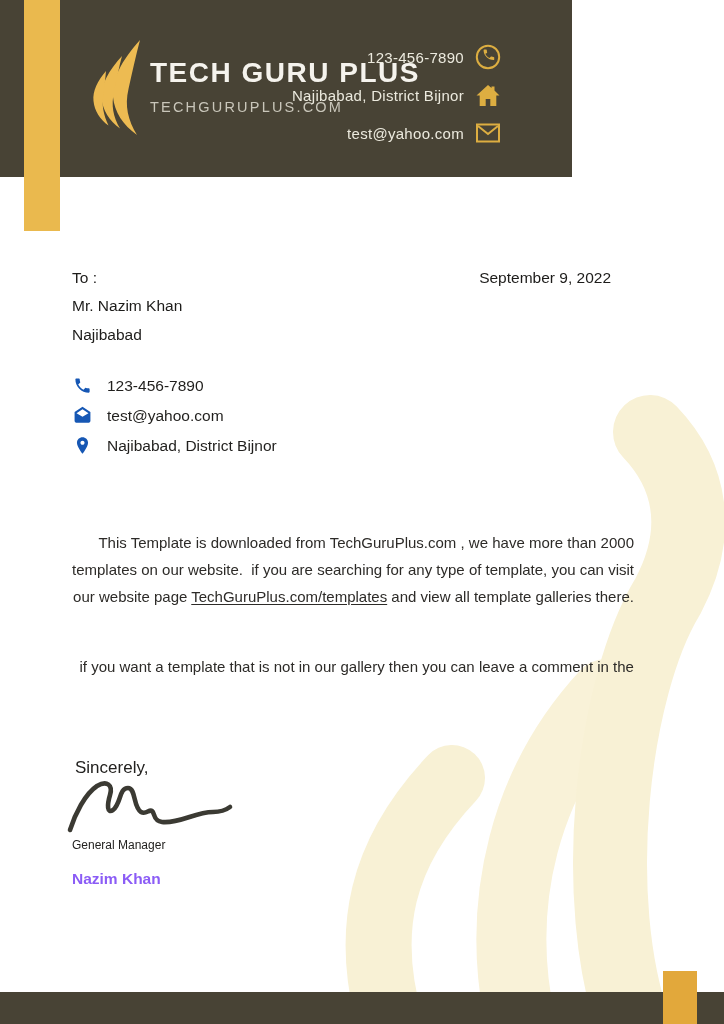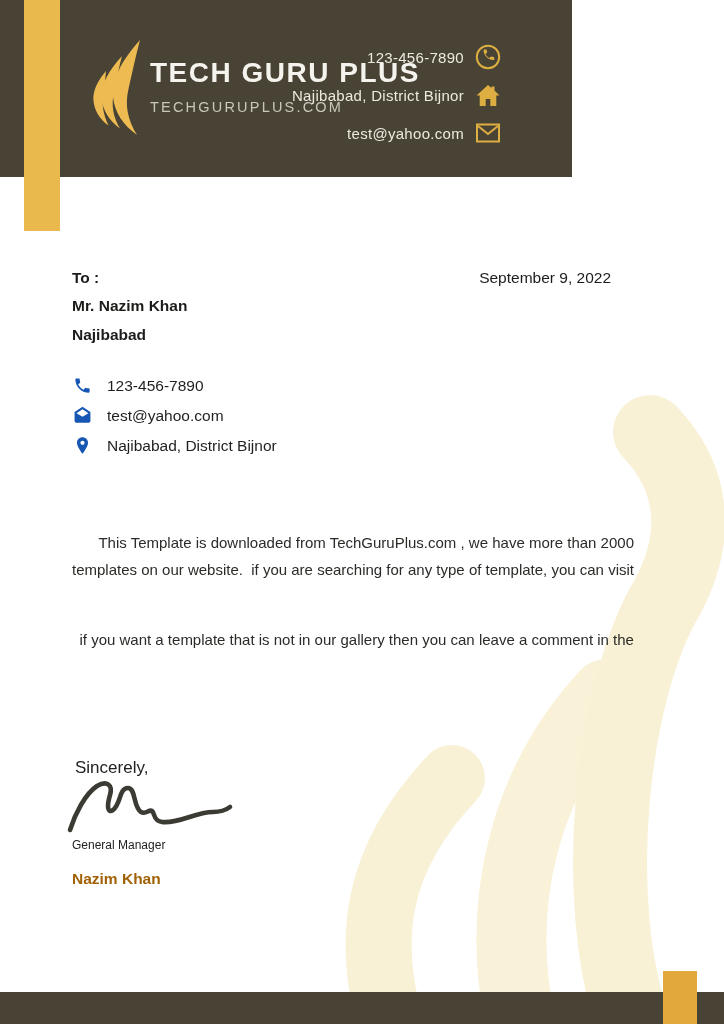--- a/index.html
+++ b/index.html
@@ -38,21 +38,21 @@
   .header-contact {
     position: absolute; right: 71px; top: 44px;
     display: flex; flex-direction: column; gap: 12px; align-items: flex-end;
   }
   .hc-row { display: flex; align-items: center; gap: 11px; }
   .hc-label { font-size: 15px; color: #eceade; letter-spacing: 0.3px; white-space: nowrap; }
   .hc-icon { width: 26px; height: 26px; display: flex; align-items: center; justify-content: center; }
   
   .recipient {
     position: absolute; left: 72px; top: 264px; z-index: 2;
-    font-size: 15.5px; font-weight: 700; color: #1d1c1a; line-height: 28px;
+    font-size: 15.5px; font-weight: 400; color: #1d1c1a; line-height: 28px;
   }
   .recipient .city { margin-top: 1px; }
   .date-text {
     position: absolute; right: 113px; top: 269px; z-index: 2;
     font-size: 15.5px; color: #1d1c1a;
   }
   
   .contact-list {
     position: absolute; left: 73px; top: 376px; z-index: 2;
     display: flex; flex-direction: column; gap: 11px;
@@ -63,21 +63,21 @@
   
   .letter-body { position: absolute; left: 72px; top: 529px; z-index: 2; }
   .para { font-size: 15px; line-height: 27px; color: #2d2b28; }
   .para .line { white-space: pre; text-align: right; }
   .para + .para { margin-top: 43px; }
   .templates-link { color: #2d2b28; text-decoration: underline; text-underline-offset: 2px; }
   
   .closing-text { position: absolute; left: 75px; top: 758px; font-size: 17px; color: #232220; z-index: 2; }
   .signature { position: absolute; left: 66px; top: 778px; width: 168px; height: 58px; z-index: 2; }
   .sender-title { position: absolute; left: 72px; top: 838px; font-size: 12px; color: #232220; z-index: 2; }
-  .sender-name { position: absolute; left: 72px; top: 870px; font-size: 15.5px; font-weight: 700; color: #a16207; z-index: 2; }
+  .sender-name { position: absolute; left: 72px; top: 870px; font-size: 15.5px; font-weight: 700; color: #8b5cf6; z-index: 2; }
   
   .footer-band {
     position: absolute; left: 0; bottom: 0; width: 724px; height: 32px;
     background: var(--dark); z-index: 2;
   }
   .footer-accent {
     position: absolute; left: 663px; top: 971px; width: 34px; height: 53px;
     background: var(--goldDark); z-index: 3;
   }
 </style>
@@ -169,20 +169,21 @@
         </svg>
       </span>
       <span class="cl-label">Najibabad, District Bijnor</span>
     </div>
   </div>
 
   <div class="letter-body">
     <div class="para">
       <div class="line">This Template is downloaded from TechGuruPlus.com , we have more than 2000</div>
       <div class="line">templates on our website.  if you are searching for any type of template, you can visit</div>
+      <div class="line"><span>our website page </span><a href="#" class="templates-link">TechGuruPlus.com/templates</a><span> and view all template galleries there.</span></div>
     </div>
     <div class="para">
       <div class="line">if you want a template that is not in our gallery then you can leave a comment in the</div>
     </div>
   </div>
 
   <div class="closing-text">Sincerely,</div>
 
   <svg class="signature" viewBox="0 0 168 58" fill="none" xmlns="http://www.w3.org/2000/svg">
     <path d="M4 52 C9 36, 19 16, 31 8 C41 2, 47 7, 44 17 C41 27, 41 36, 47 32 C55 26, 53 10, 62 10 C70 10, 67 29, 75 34 C80 37, 83 31, 86 33 C89 35, 87 43, 96 44 C113 46, 129 34, 147 34 C154 34, 160 32, 164 29" stroke="#3b3a33" stroke-width="4.6" stroke-linecap="round" stroke-linejoin="round"></path>

